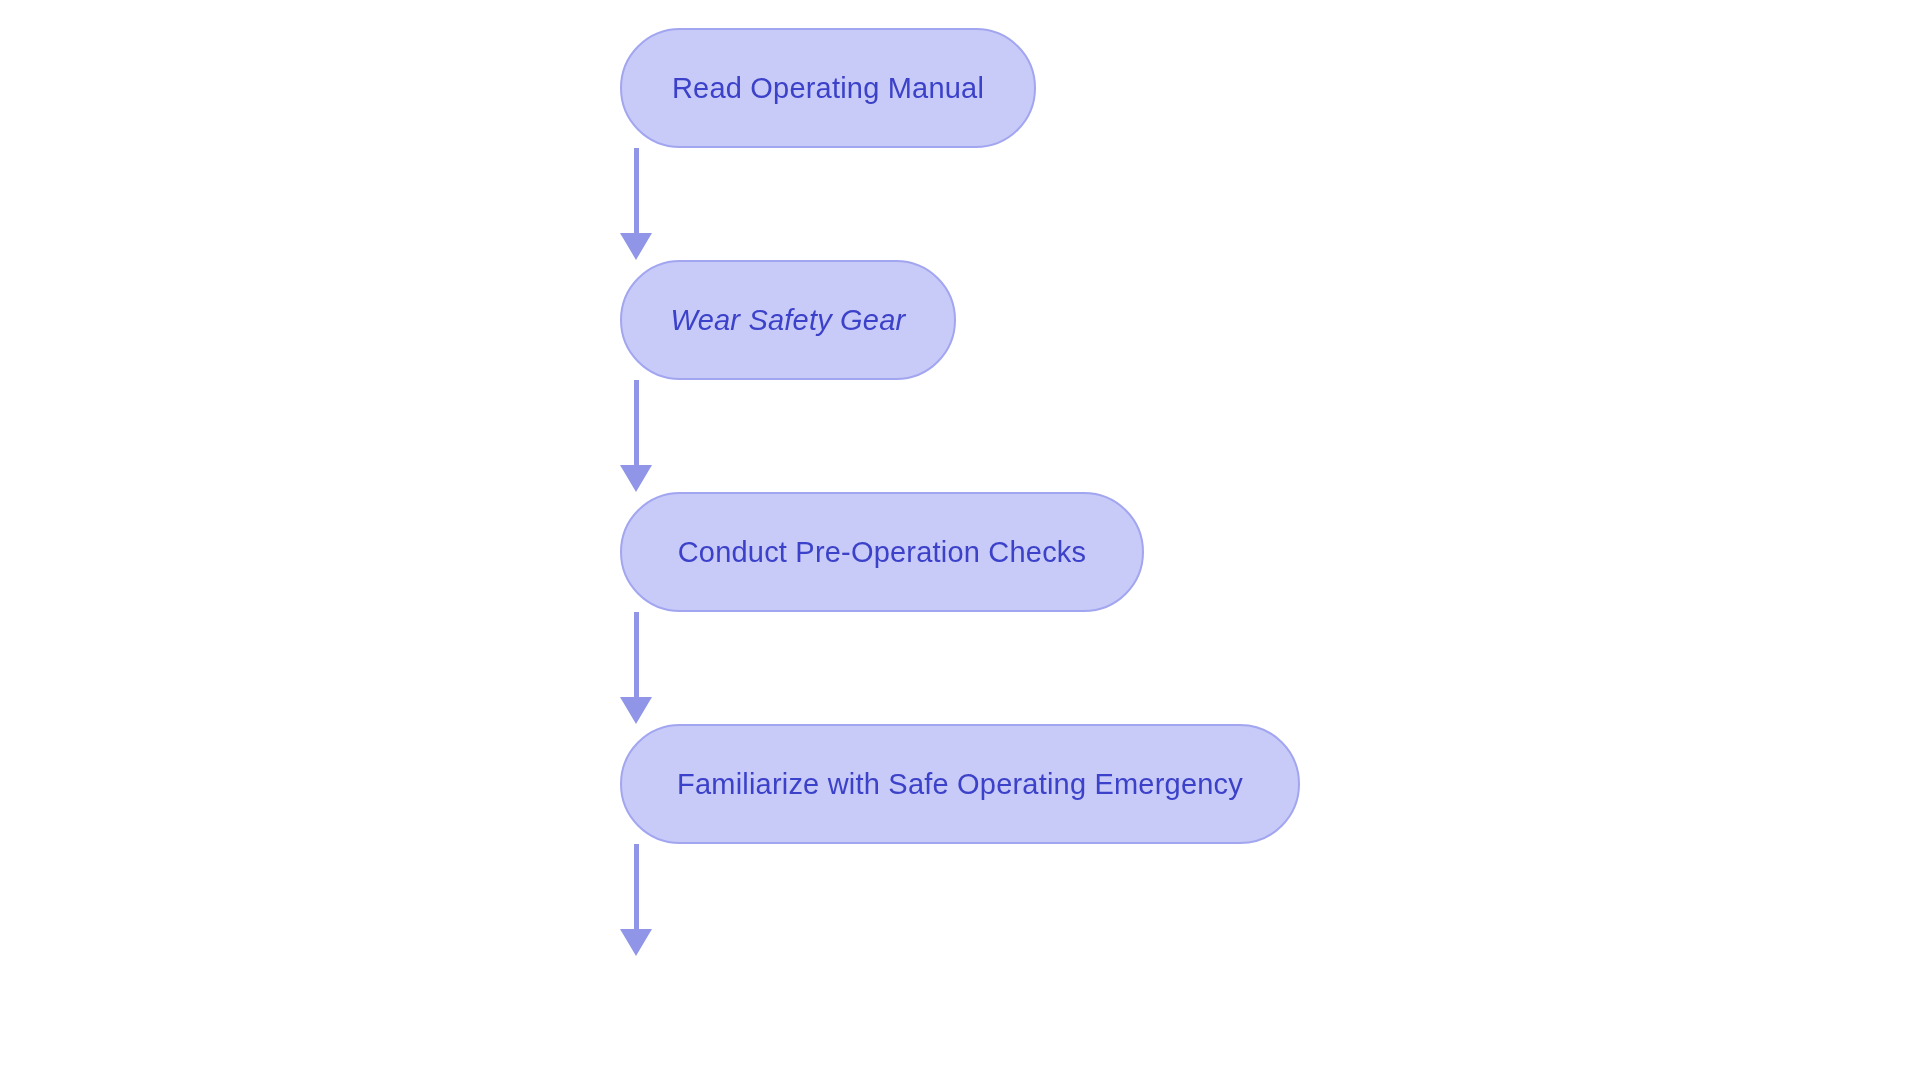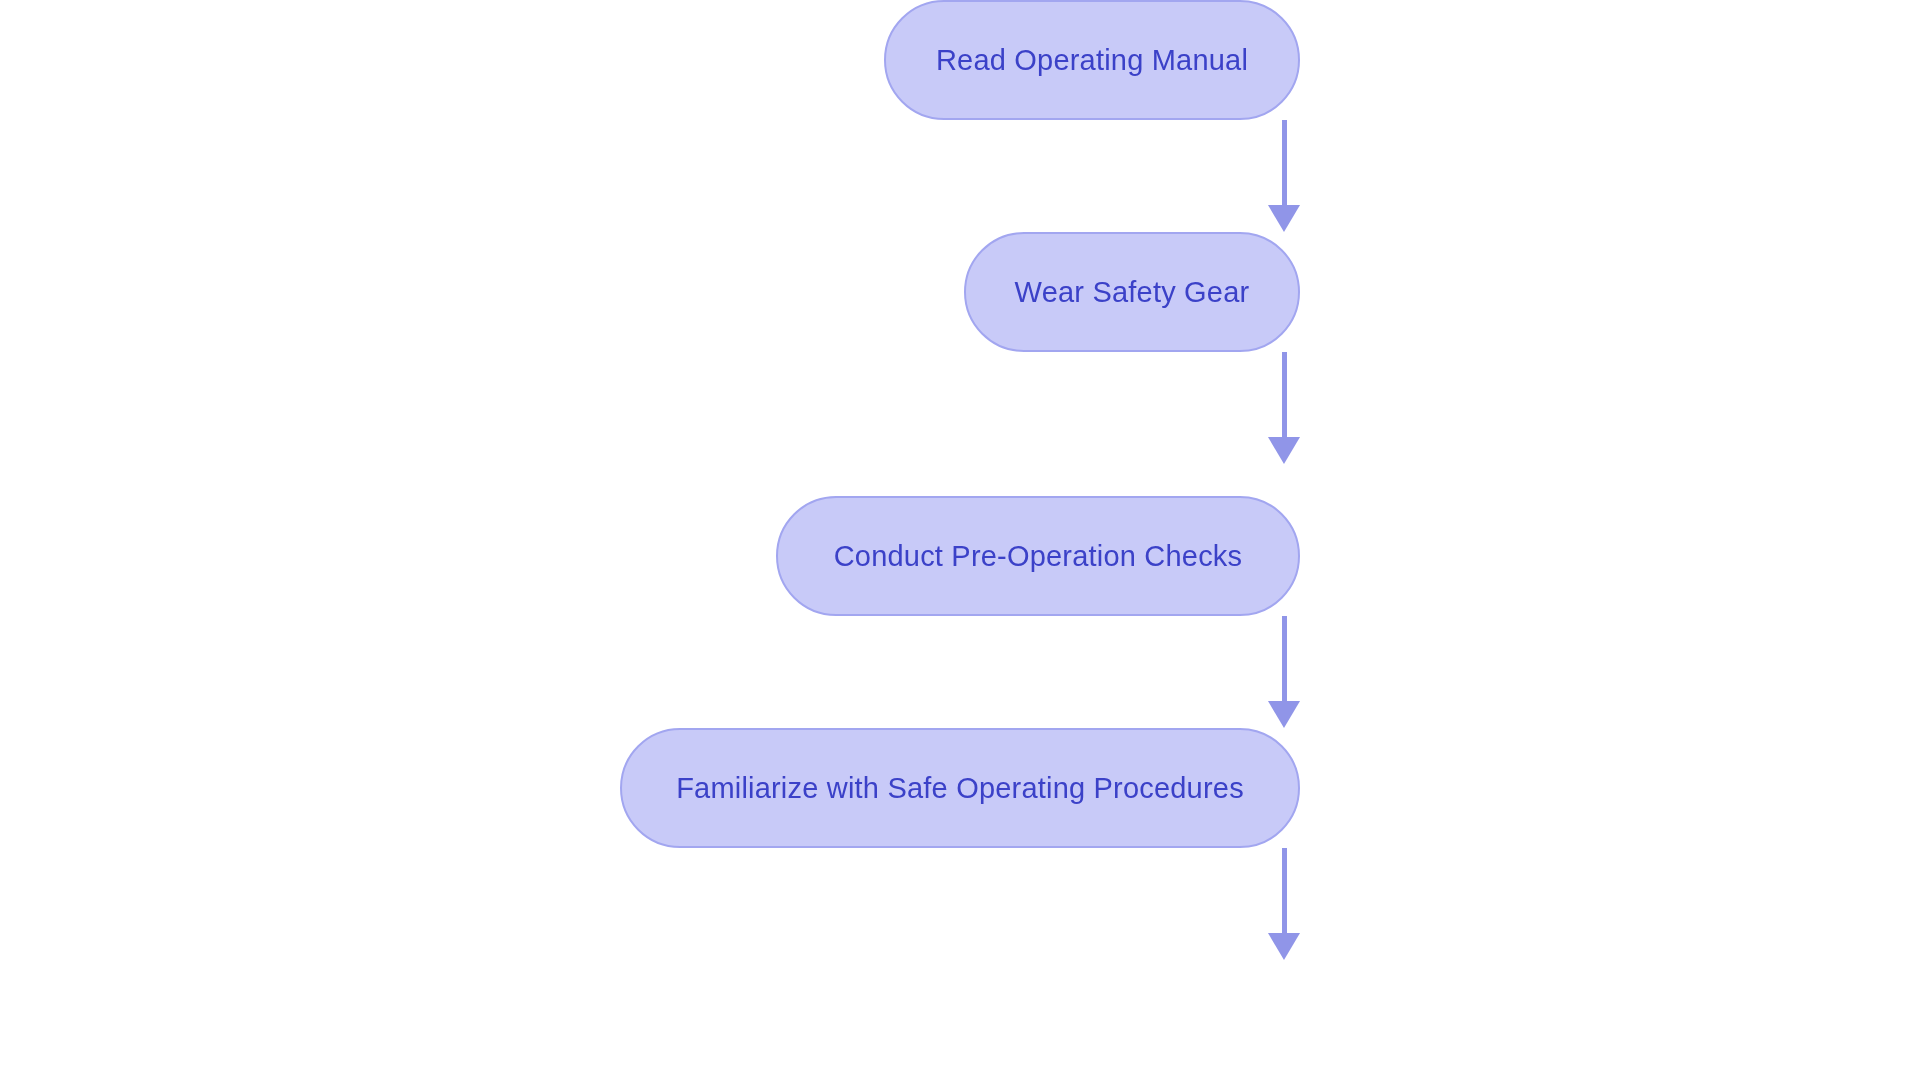--- a/index.html
+++ b/index.html
@@ -16,44 +16,44 @@
   }
   .canvas {
     position: relative;
     width: 1920px;
     height: 1083px;
     background: var(--background);
     overflow: hidden;
   }
   .flow {
     position: absolute;
-    top: 0;
+    top: 28px;
     left: 50%;
     transform: translateX(-50%);
     display: flex;
     flex-direction: column;
-    align-items: flex-end;
+    align-items: flex-start;
   }
   .node {
     height: 120px;
     border-radius: 60px;
     background: var(--node-fill);
     border: 2px solid var(--node-border);
     color: var(--node-text);
     display: flex;
     align-items: center;
     justify-content: center;
     font-size: 29px;
     letter-spacing: 0.2px;
     white-space: nowrap;
     flex: none;
   }
   .node-1 { width: 416px; }
-  .node-2 { width: 336px; }
-  .node-3 { width: 524px; margin-top: 32px; }
+  .node-2 { width: 336px; font-style: italic; }
+  .node-3 { width: 524px; }
   .node-4 { width: 680px; }
   .node-5 { width: 578px; }
   .arrow {
     height: 112px;
     display: flex;
     flex-direction: column;
     align-items: center;
     flex: none;
   }
   .arrow .shaft {
@@ -96,21 +96,21 @@
     <div class="node node-3">
       <span>Conduct Pre-Operation Checks</span>
     </div>
 
     <div class="arrow">
       <div class="shaft"></div>
       <div class="head"></div>
     </div>
 
     <div class="node node-4">
-      <span>Familiarize with Safe Operating Procedures</span>
+      <span>Familiarize with Safe Operating Emergency</span>
     </div>
 
     <div class="arrow">
       <div class="shaft"></div>
       <div class="head"></div>
     </div>
 
 
   </div>
 </div>

